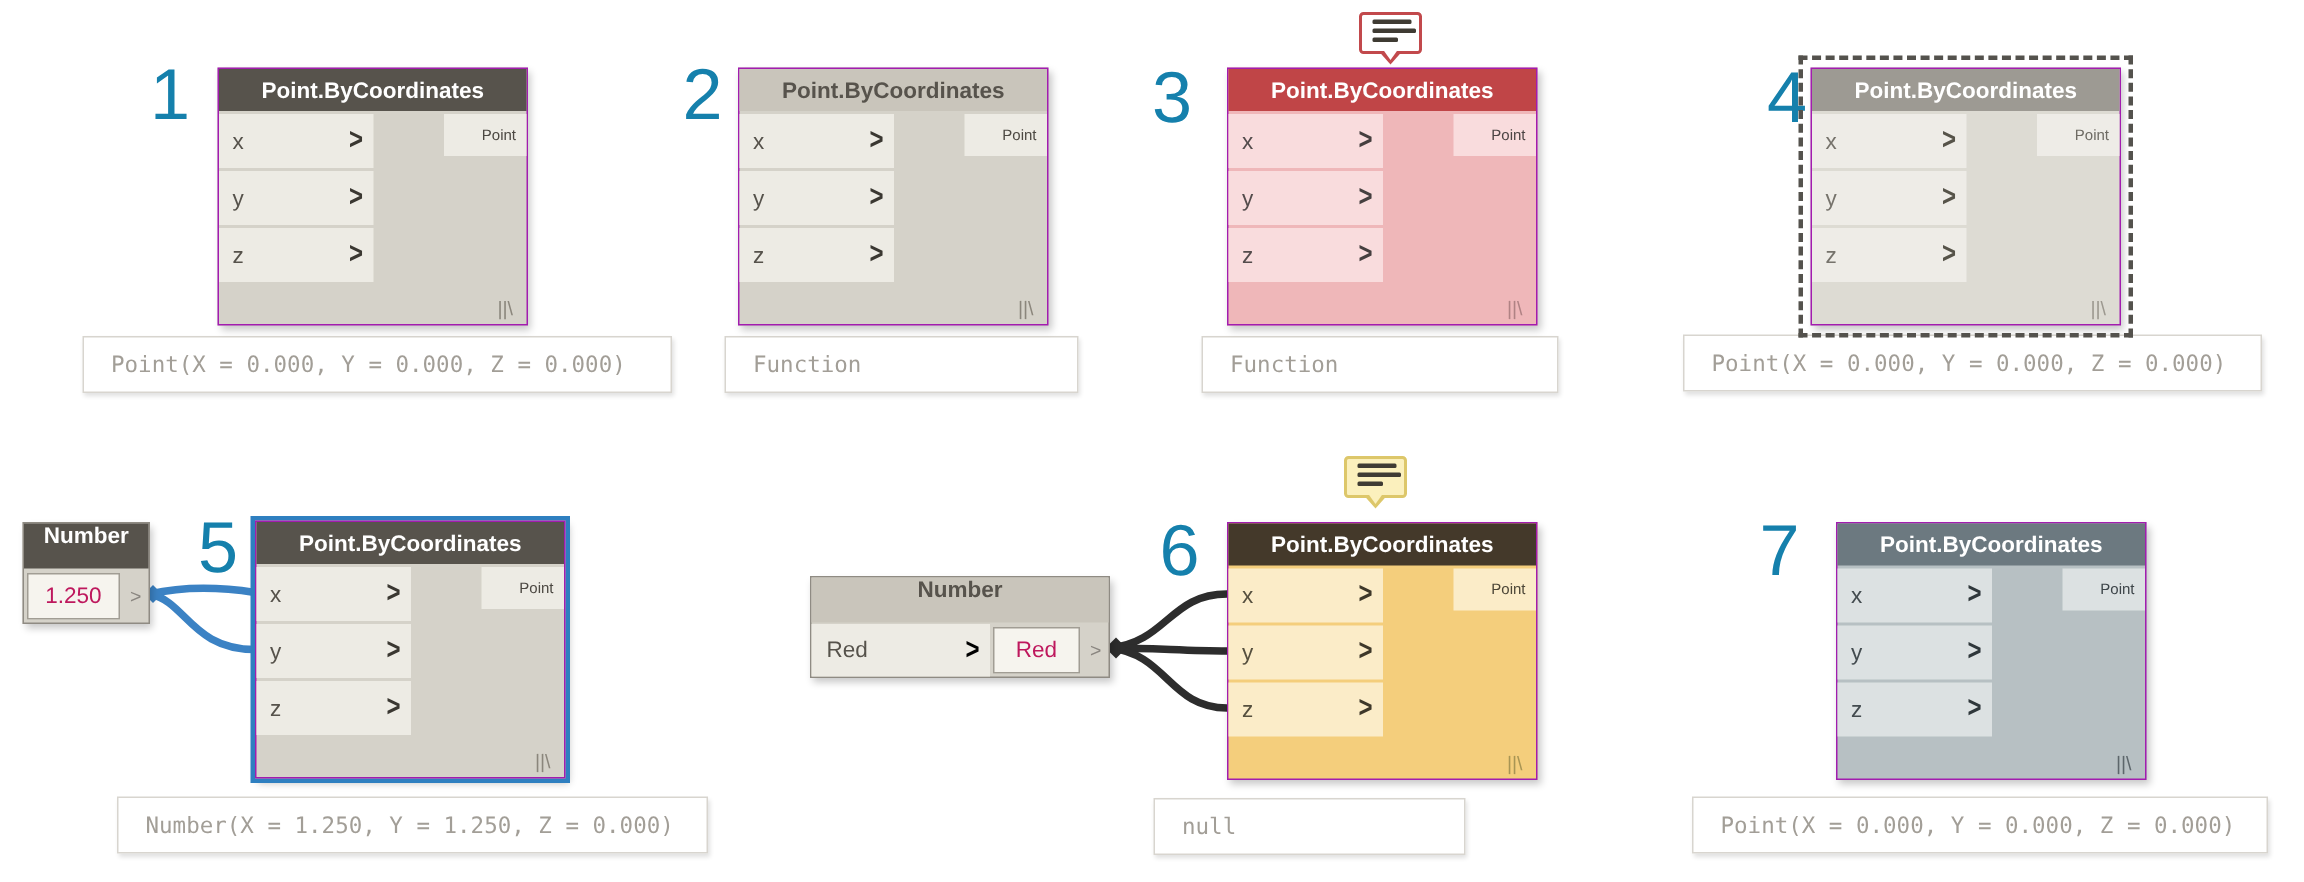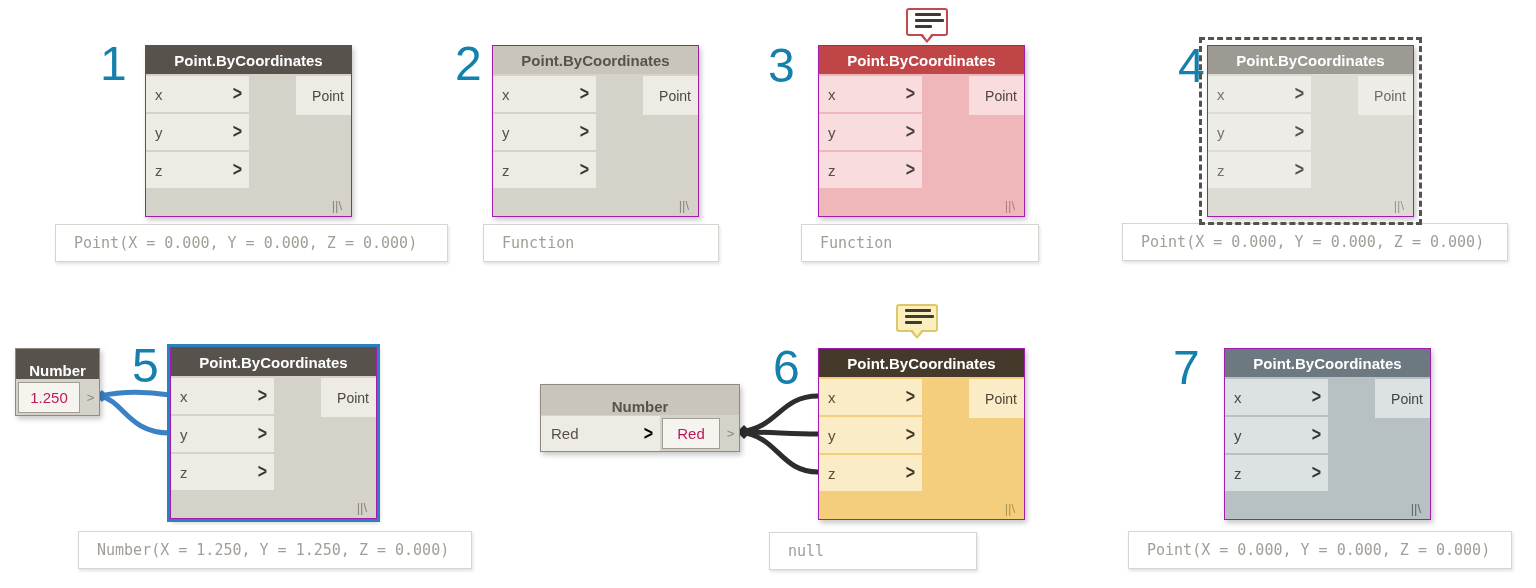--- a/index.html
+++ b/index.html
@@ -13,37 +13,37 @@
           box-shadow:2px 3px 5px rgba(0,0,0,0.22); background:var(--body); }
   .node-header { height:28px; background:var(--hbg); color:var(--htx);
           display:flex; align-items:center; justify-content:center;
           font-size:15px; font-weight:bold; }
   .node-body { position:relative; height:142px; }
   .prow { position:absolute; left:0; width:103px; height:36px; background:var(--row);
           display:flex; align-items:center; }
   .prow .plabel { margin-left:9px; font-size:15px; color:var(--lbl); flex:1; }
   .prow .chev, .chev { font-size:16px; font-weight:bold; color:var(--chv);
           transform:scaleY(1.25); margin-right:7px; }
-  .opatch { position:absolute; right:0; top:2px; width:55px; height:39px; background:var(--row);
+  .opatch { position:absolute; right:0; top:2px; width:55px; height:28px; background:var(--row);
           display:flex; align-items:center; justify-content:flex-end;
-          font-size:14px; color:var(--otx); padding-right:7px; box-sizing:border-box;margin-left:24px; }
+          font-size:10px; color:var(--otx); padding-right:7px; box-sizing:border-box;margin-left:24px; }
   .lacing { position:absolute; right:9px; bottom:3px; font-size:13px; color:var(--lac); }
   .node.frozen::after { content:""; position:absolute; inset:-9px;
           border:3px dashed var(--dash); pointer-events:none; }
   .node.selected { box-shadow:0 0 0 3px var(--sel), 2px 3px 5px rgba(0,0,0,0.25); }
 
   .tooltip { position:absolute; z-index:2; height:38px; background:#ffffff;
           border:1px solid var(--tipborder); box-shadow:1px 2px 3px rgba(0,0,0,0.12);
           display:flex; align-items:center; padding-left:18px; box-sizing:border-box;
           font-family:"DejaVu Sans Mono", monospace; font-size:15px; color:var(--tiptext);
           white-space:pre; }
 
   .mini-node { position:absolute; z-index:3; border:1px solid #8f8b83; box-sizing:border-box;
           box-shadow:2px 3px 5px rgba(0,0,0,0.22); background:#d5d2c9; }
-  .mini-header { height:30px; display:flex; align-items:flex-end; justify-content:center;
+  .mini-header { height:30px; display:flex; align-items:flex-start; justify-content:center;
           font-size:15px; font-weight:bold; }
   .mini-row { height:35px; margin-top:1px; display:flex; align-items:stretch; }
   .mini-label { flex:1; background:#edebe4; display:flex; align-items:center; }
   .mini-label span.txt { margin-left:10px; font-size:15px; color:#56524b; flex:1; }
   .vbox { background:#f6f4ee; border:1px solid #a19d94; margin:2px; display:flex;
           align-items:center; justify-content:center; font-size:15px; color:#be185d; }
   .oport { width:17px; display:flex; align-items:center; justify-content:center;
           font-size:13px; color:#8a8680; }
 
   .balloon { position:absolute; z-index:4; width:42px; height:28px; border-radius:3px;

